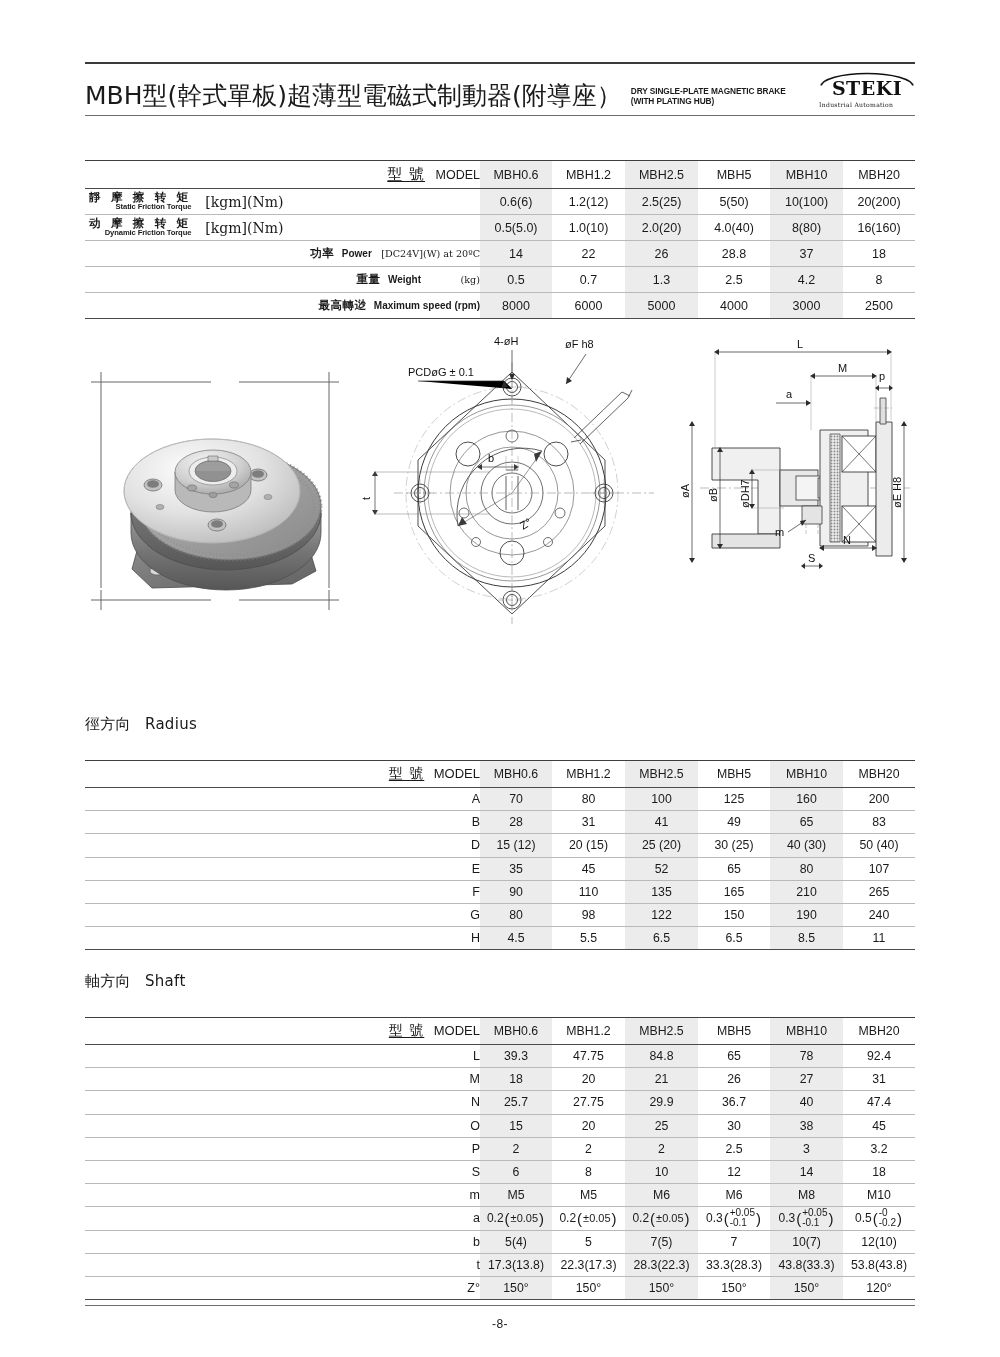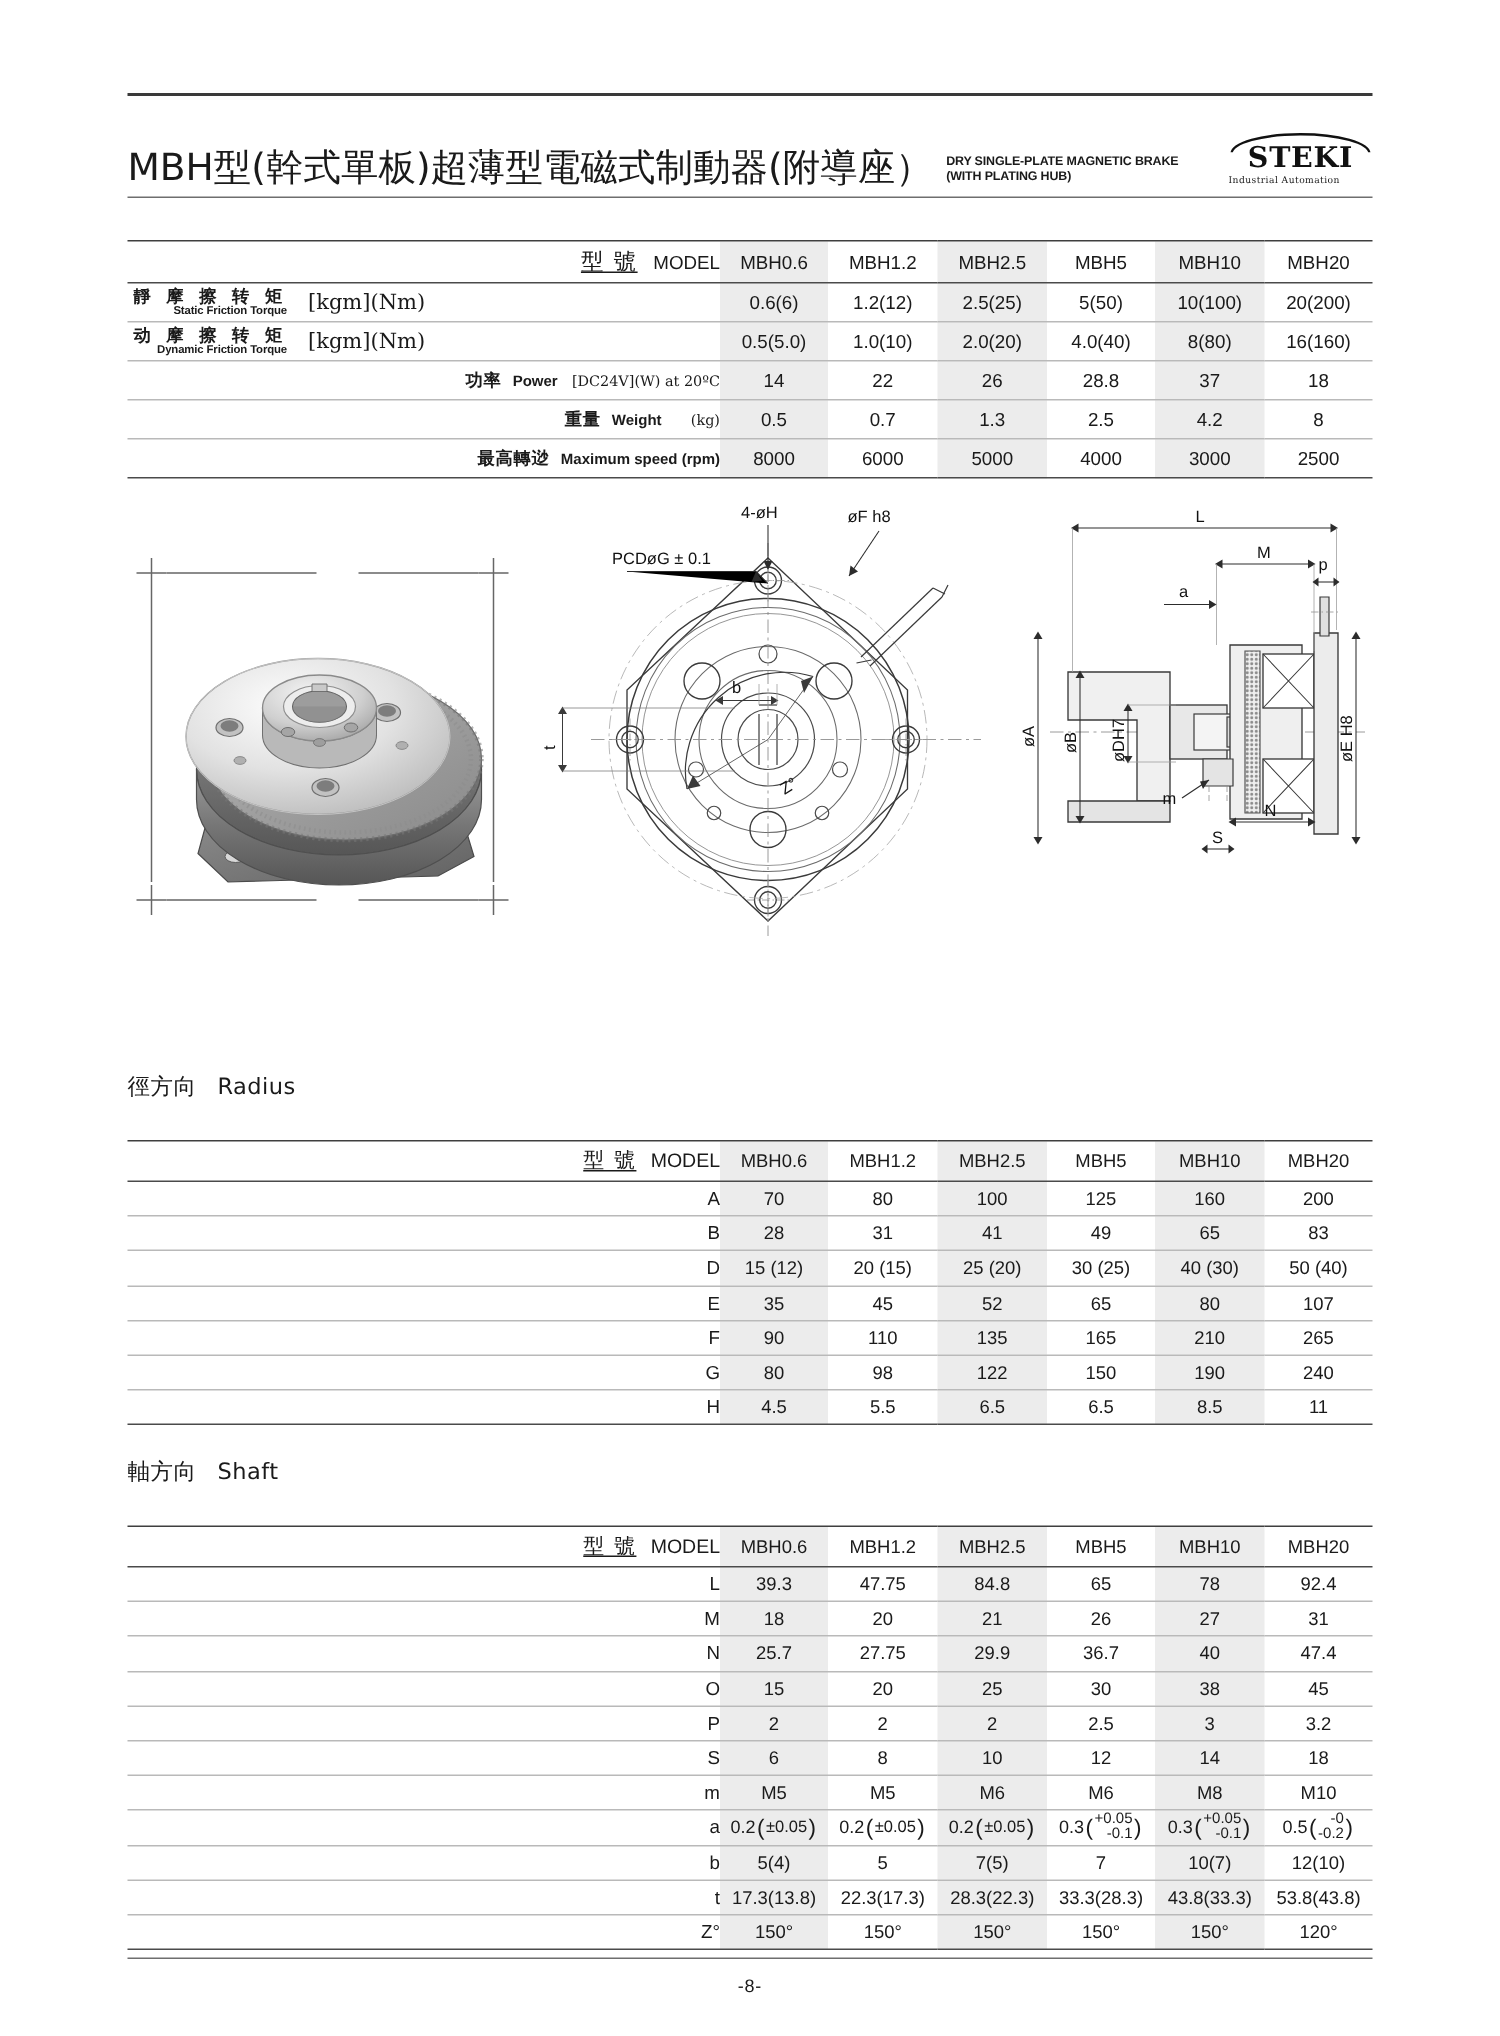--- a/index.html
+++ b/index.html
@@ -7,21 +7,21 @@
     width:1000px;height:1357px;position:relative;
     font-family:"Liberation Sans","DejaVu Sans",sans-serif;
     color:#1a1a1a;-webkit-font-smoothing:antialiased;
   }
   .page{position:absolute;left:0;top:0;width:1000px;height:1357px;overflow:hidden;}
 
   
   .header{position:absolute;left:85px;top:62px;width:830px;}
   .rule-thick{height:2px;background:#3a3a3a;width:100%;}
   .rule-thin{height:1px;background:#6e6e6e;width:100%;}
-  .header-body{display:flex;align-items:flex-end;padding:24px 0 6px 0;}
+  .header-body{display:flex;align-items:flex-end;padding:8px 0 6px 0;}
   .title-cn{font-size:25px;letter-spacing:0px;white-space:nowrap;line-height:1.1;
             font-family:"DejaVu Sans","Liberation Sans",sans-serif;font-weight:400;}
   .title-en{margin-left:9px;padding-bottom:3px;line-height:1.22;}
   .title-en div{font-size:8.3px;font-weight:bold;letter-spacing:-0.1px;white-space:nowrap;}
   .logo{margin-left:auto;text-align:left;padding-bottom:1px;}
   .logo-mark{position:relative;width:96px;height:29px;}
   .logo-mark svg{display:block;}
   .logo-sub{font-size:6.1px;letter-spacing:0.3px;margin-top:0px;font-family:"DejaVu Serif",serif;}
 
   
@@ -60,21 +60,21 @@
 
   
   .section-cap{position:absolute;left:85px;font-size:15px;letter-spacing:0.3px;
                font-family:"DejaVu Sans","Liberation Sans",sans-serif;}
 
   
   .tol{display:inline-flex;align-items:center;font-size:12px;white-space:nowrap;}
   .tol .paren{font-size:15px;line-height:1;margin:0 1px;}
   .tol .frac{display:inline-flex;flex-direction:column;line-height:1;font-size:10px;
              text-align:left;padding:0 0px;}
-  .tol .frac span{display:block;text-align:right;}
+  .tol .frac span{display:block;}
   .photo-wrap{position:absolute;left:100px;top:375px;width:250px;height:240px;}
 
   .dim-label{font-family:"Liberation Sans",sans-serif;font-size:11px;fill:#111;}
 
   
   .footer{position:absolute;left:85px;top:1305px;width:830px;}
   .footer .pg{text-align:center;font-size:12px;margin-top:11px;letter-spacing:0.5px;}
 </style>
 </head>
 <body>
@@ -174,21 +174,21 @@
         <td class="shade">26</td>
         <td>28.8</td>
         <td class="shade">37</td>
         <td>18</td>
       </tr>
 
       <tr class="row-line">
         <td class="lbl">
           <span class="lbl-inline m-cn">重量</span>
           <span class="lbl-inline-en">Weight</span>
-          <span class="lbl-inline-u" style="margin-left:16px;">(kg)</span>
+          <span class="lbl-inline-u" style="margin-left:36px;">(kg)</span>
         </td>
         <td class="shade">0.5</td>
         <td>0.7</td>
         <td class="shade">1.3</td>
         <td>2.5</td>
         <td class="shade">4.2</td>
         <td>8</td>
       </tr>
 
       <tr class="row-line-dark">

